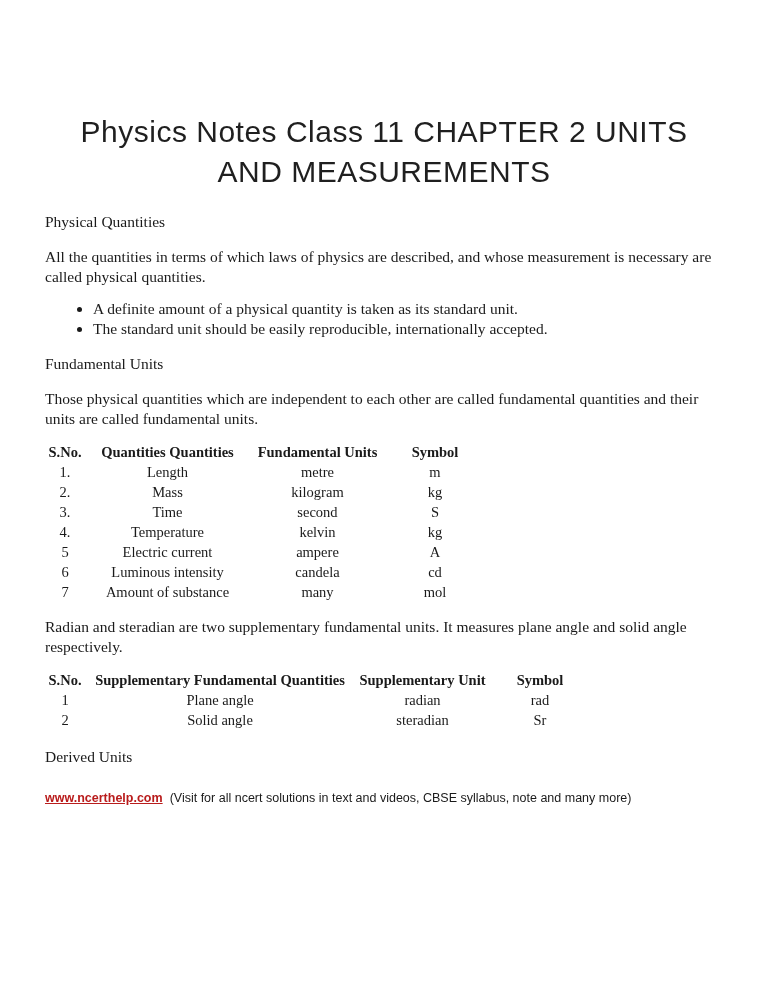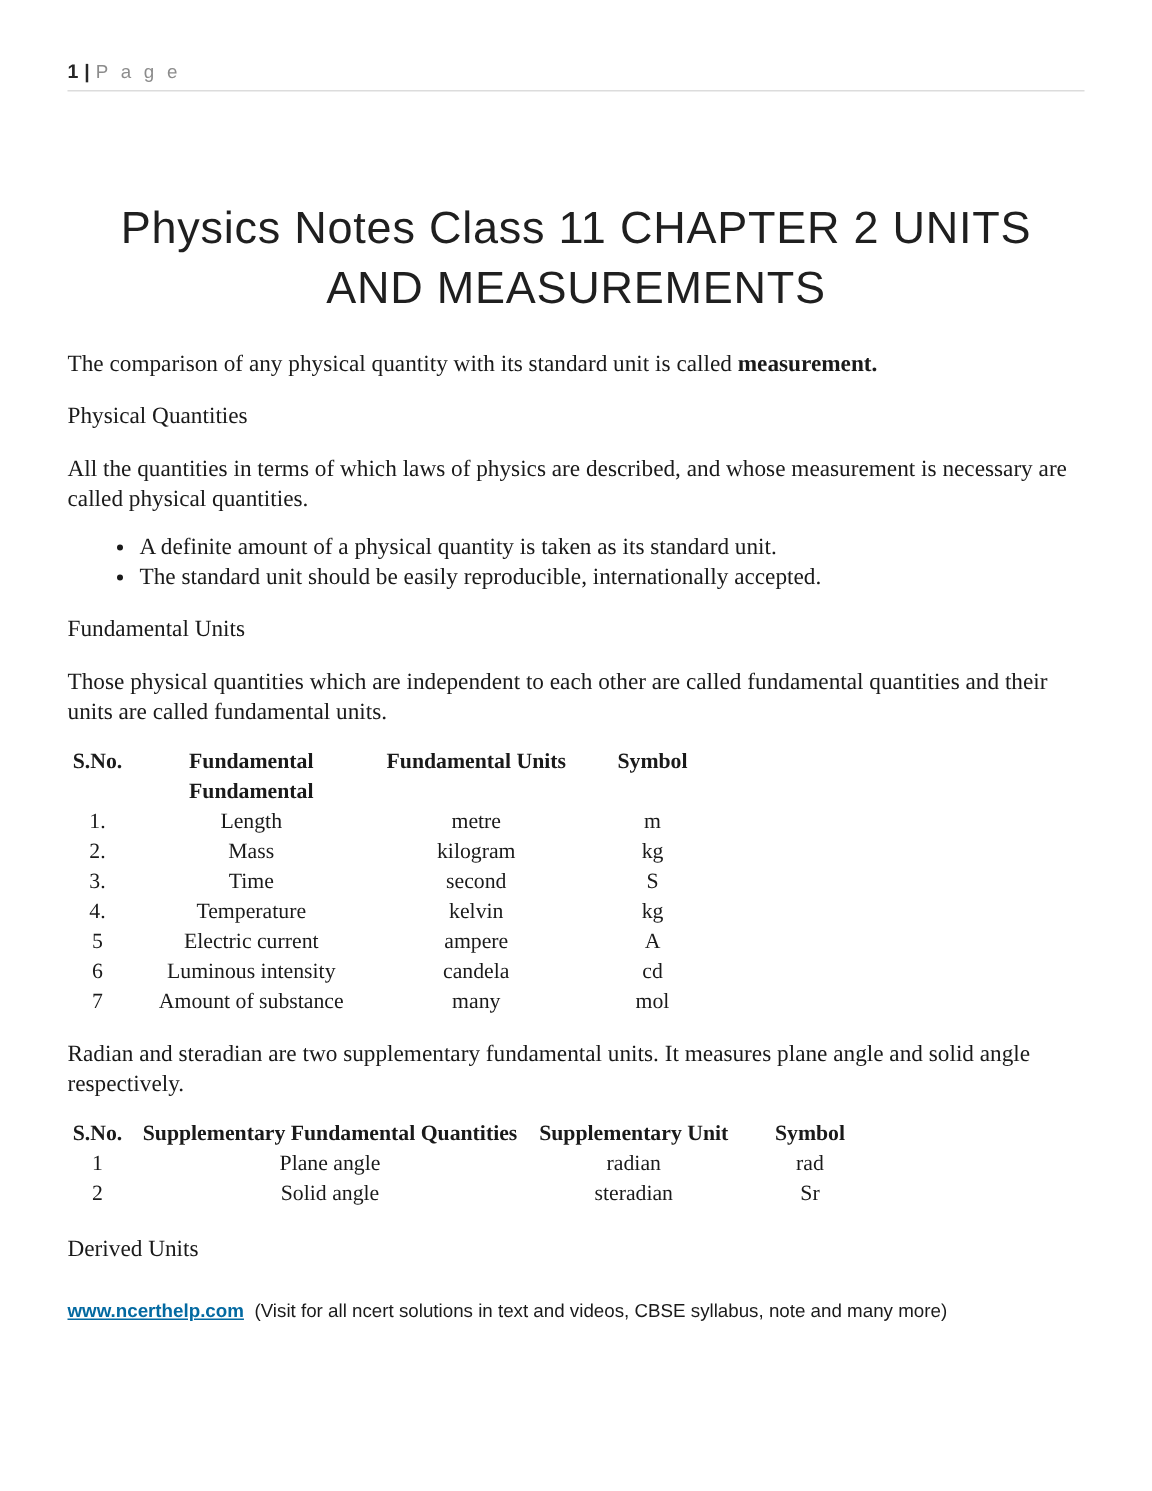--- a/index.html
+++ b/index.html
@@ -105,31 +105,26 @@
     text-decoration: underline;
     font-weight: 700;
   }
   .footer-note { margin-left: 7px; }
 </style>
 </head>
 <body>
 
 <div class="page">
 
-  <div class="page-header">
-    <span class="pg-num">1</span><span class="pg-sep">|</span><span class="pg-label">P a g e</span>
-    <hr class="header-rule">
-  </div>
 
   <h1 class="doc-title">
     <div>Physics Notes Class 11 CHAPTER 2 UNITS</div>
     <div>AND MEASUREMENTS</div>
   </h1>
 
-  <p class="para"><span>The comparison of any physical quantity with its standard unit is called </span><strong>measurement.</strong></p>
 
   <div class="section-heading">Physical Quantities</div>
   <p class="para">All the quantities in terms of which laws of physics are described, and whose measurement is necessary are called physical quantities.</p>
 
   <ul class="bullet-list">
     <li>A definite amount of a physical quantity is taken as its standard unit.</li>
     <li>The standard unit should be easily reproducible, internationally accepted.</li>
   </ul>
 
   <div class="section-heading">Fundamental Units</div>
@@ -138,21 +133,21 @@
   <table class="doc-table">
     <colgroup>
         <col class="t1-c1">
         <col class="t1-c2">
         <col class="t1-c3">
         <col class="t1-c4">
       </colgroup>
     <thead>
         <tr>
           <th>S.No.</th>
-          <th>Fundamental Fundamental</th>
+          <th>Quantities Quantities</th>
           <th>Fundamental Units</th>
           <th>Symbol</th>
         </tr>
       </thead>
     <tbody>
         <tr>
           <td>1.</td>
           <td>Length</td>
           <td>metre</td>
           <td>m</td>
@@ -225,16 +220,16 @@
           <td>Solid angle</td>
           <td>steradian</td>
           <td>Sr</td>
         </tr>
       </tbody>
   </table>
 
   <div class="section-heading">Derived Units</div>
 
   <div class="page-footer">
-    <a href="#" class="footer-link" style="color: #0369a1;">www.ncerthelp.com</a><span class="footer-note">(Visit for all ncert solutions in text and videos, CBSE syllabus, note and many more)</span>
+    <a href="#" class="footer-link" style="color: #b91c1c;">www.ncerthelp.com</a><span class="footer-note">(Visit for all ncert solutions in text and videos, CBSE syllabus, note and many more)</span>
   </div>
 
 </div>
 
 </body></html>

